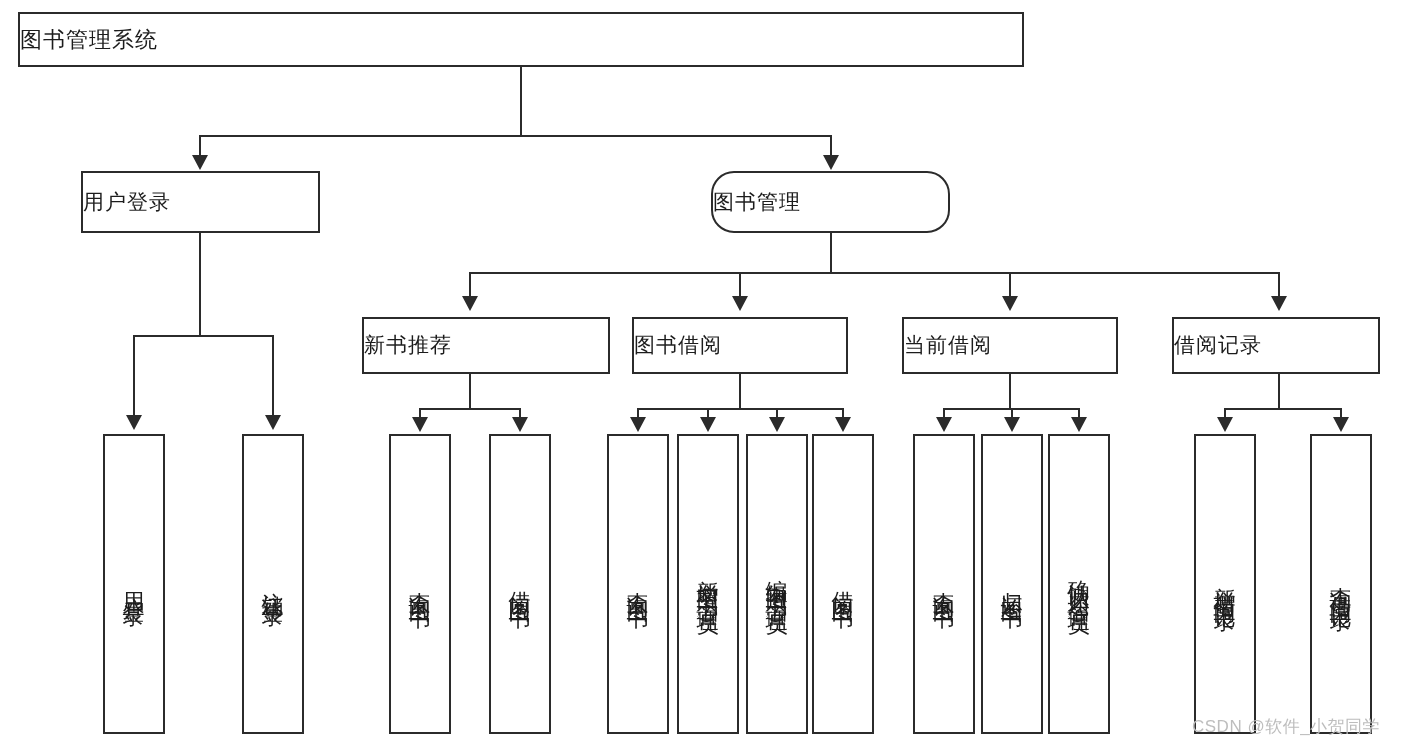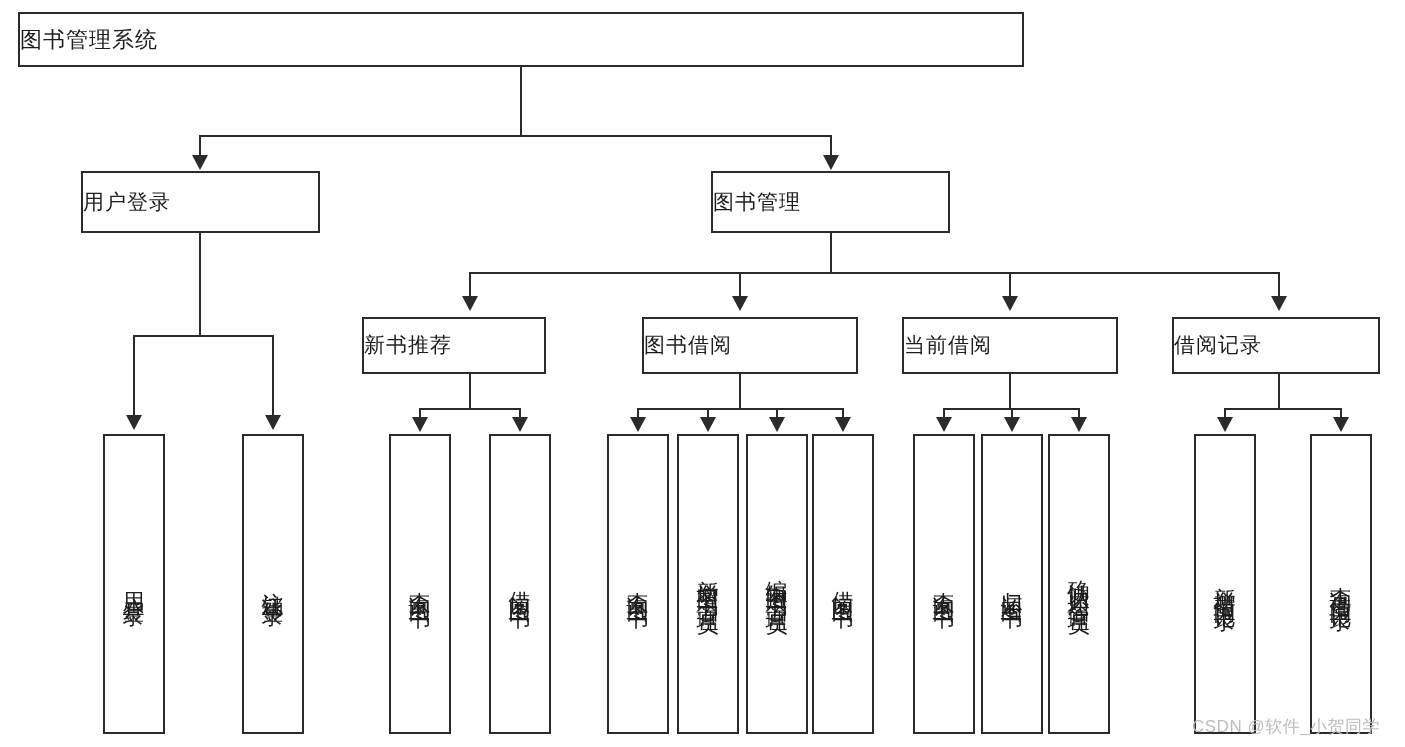--- a/index.html
+++ b/index.html
@@ -70,21 +70,21 @@
   <div class="seg h" style="left:199px;top:135px;width:632px;"></div>
   <div class="seg v" style="left:199px;top:135px;height:23px;"></div>
   <div class="arrow" style="left:192px;top:155px;"></div>
   <div class="seg v" style="left:830px;top:135px;height:23px;"></div>
   <div class="arrow" style="left:823px;top:155px;"></div>
 
   <div class="node h-node" style="left:81px;top:171px;width:239px;height:62px;">
     <span class="lbl">用户登录</span>
   </div>
 
-  <div class="node h-node" style="left:711px;top:171px;width:239px;height:62px;">
+  <div class="node h-node" style="left:711px;top:171px;width:239px;height:62px;border-radius:23px;">
     <span class="lbl">图书管理</span>
   </div>
 
   <div class="seg v" style="left:199px;top:233px;height:102px;"></div>
   <div class="seg h" style="left:133px;top:335px;width:140px;"></div>
   <div class="seg v" style="left:133px;top:335px;height:82px;"></div>
   <div class="arrow" style="left:126px;top:415px;"></div>
   <div class="seg v" style="left:272px;top:335px;height:82px;"></div>
   <div class="arrow" style="left:265px;top:415px;"></div>
 
@@ -92,24 +92,24 @@
   <div class="seg h" style="left:469px;top:272px;width:810px;"></div>
   <div class="seg v" style="left:469px;top:272px;height:26px;"></div>
   <div class="arrow" style="left:462px;top:296px;"></div>
   <div class="seg v" style="left:739px;top:272px;height:26px;"></div>
   <div class="arrow" style="left:732px;top:296px;"></div>
   <div class="seg v" style="left:1009px;top:272px;height:26px;"></div>
   <div class="arrow" style="left:1002px;top:296px;"></div>
   <div class="seg v" style="left:1278px;top:272px;height:26px;"></div>
   <div class="arrow" style="left:1271px;top:296px;"></div>
 
-  <div class="node h-node" style="left:362px;top:317px;width:184px;height:57px;font-family:Liberation Serif, serif;">
+  <div class="node h-node" style="left:362px;top:317px;width:248px;height:57px;font-family:Liberation Serif, serif;">
     <span class="lbl">新书推荐</span>
   </div>
-  <div class="node h-node" style="left:632px;top:317px;width:216px;height:57px;margin-left:10px;">
+  <div class="node h-node" style="left:632px;top:317px;width:216px;height:57px;">
     <span class="lbl">图书借阅</span>
   </div>
   <div class="node h-node" style="left:902px;top:317px;width:216px;height:57px;">
     <span class="lbl">当前借阅</span>
   </div>
   <div class="node h-node" style="left:1172px;top:317px;width:208px;height:57px;">
     <span class="lbl">借阅记录</span>
   </div>
 
   <div class="seg v" style="left:469px;top:374px;height:34px;"></div>

